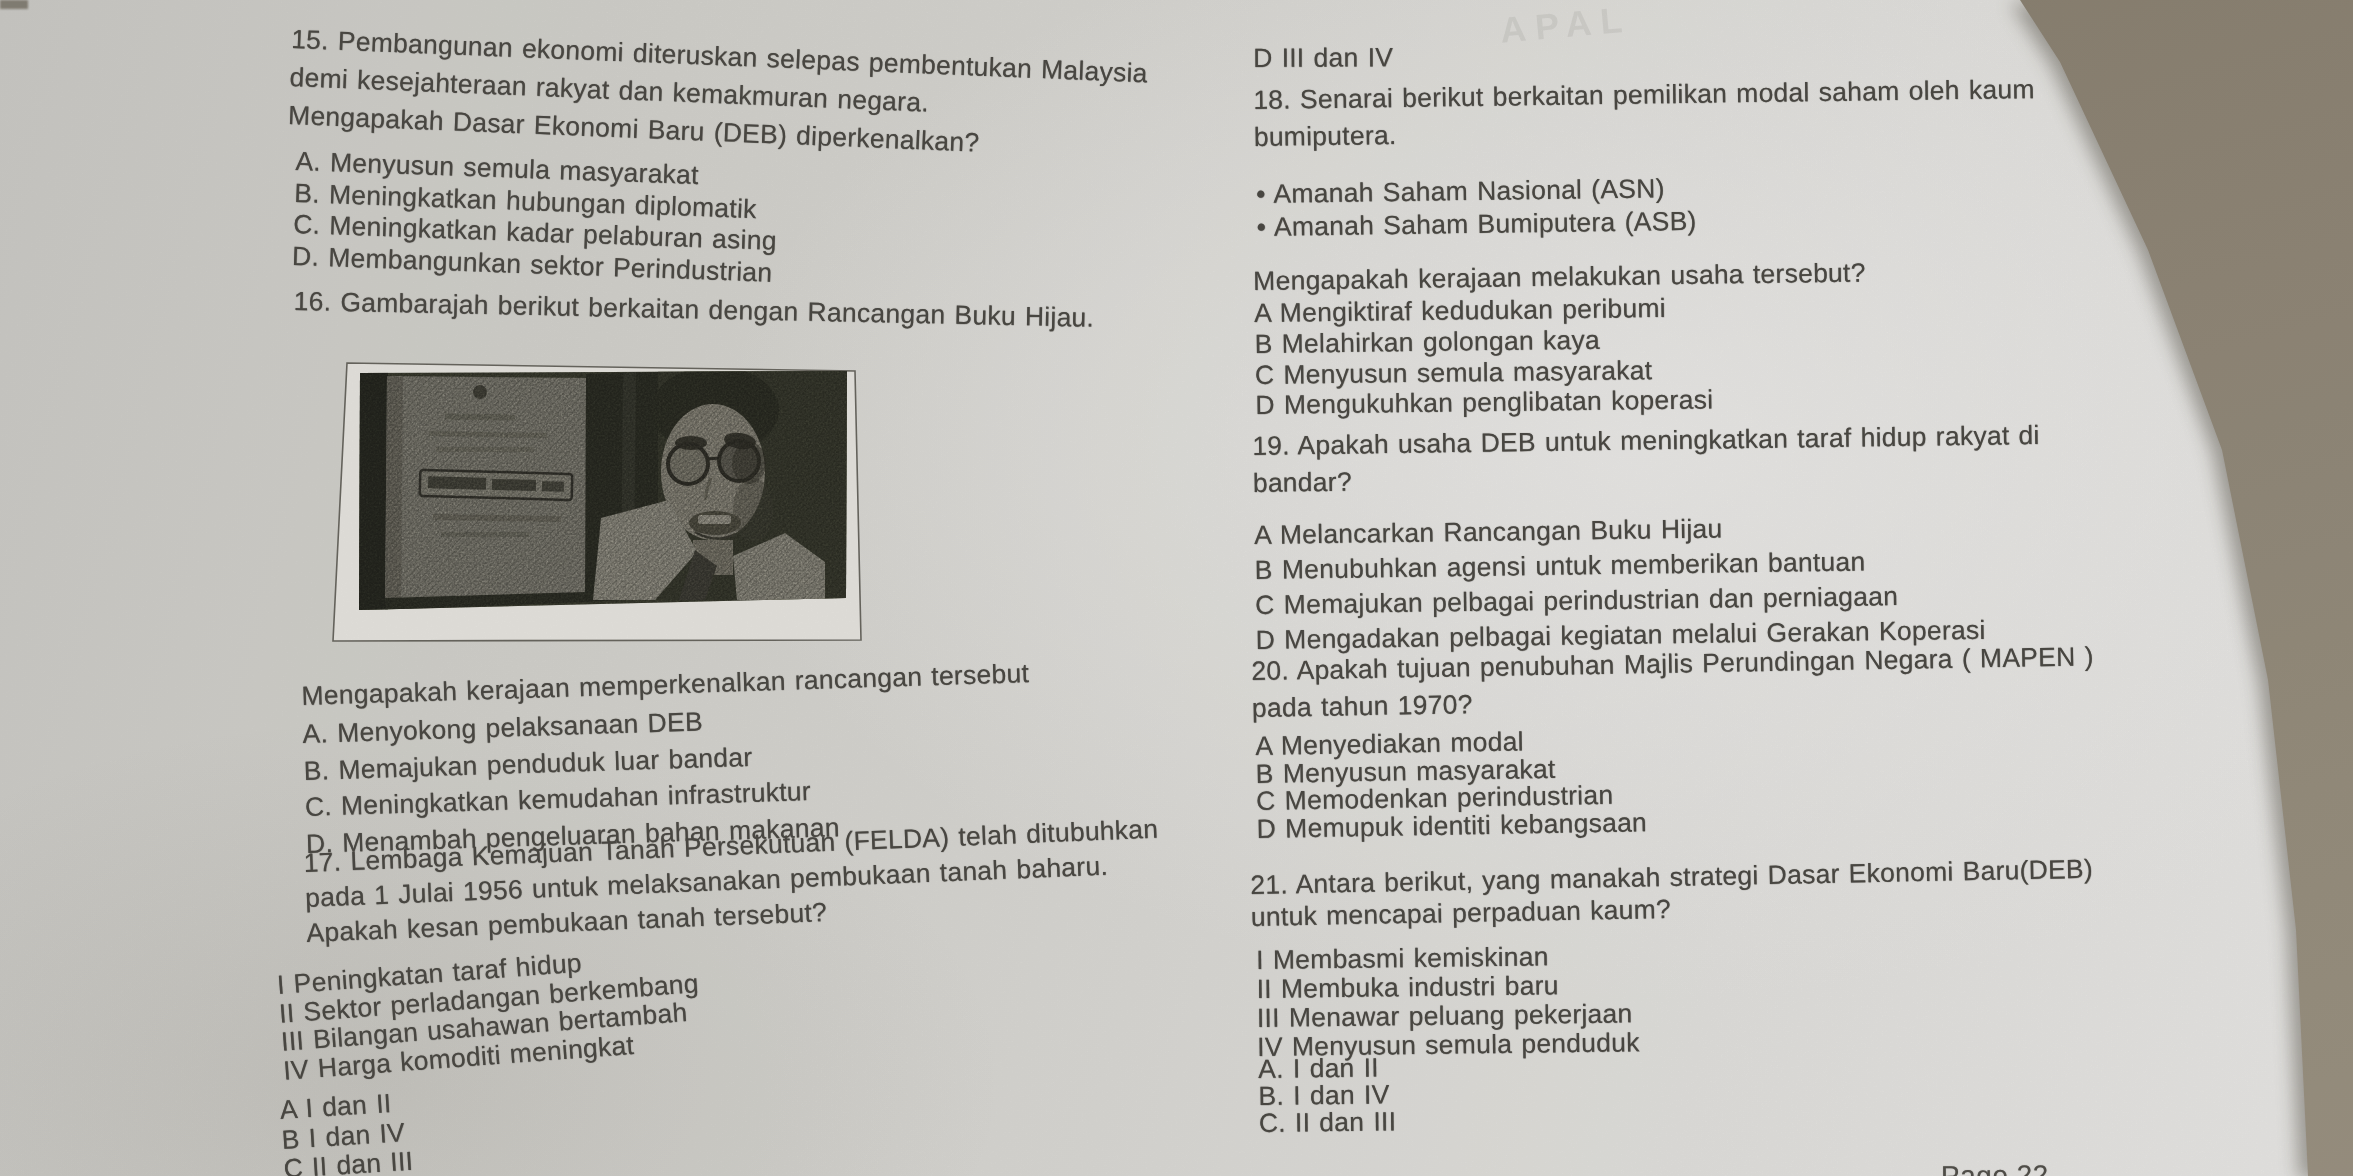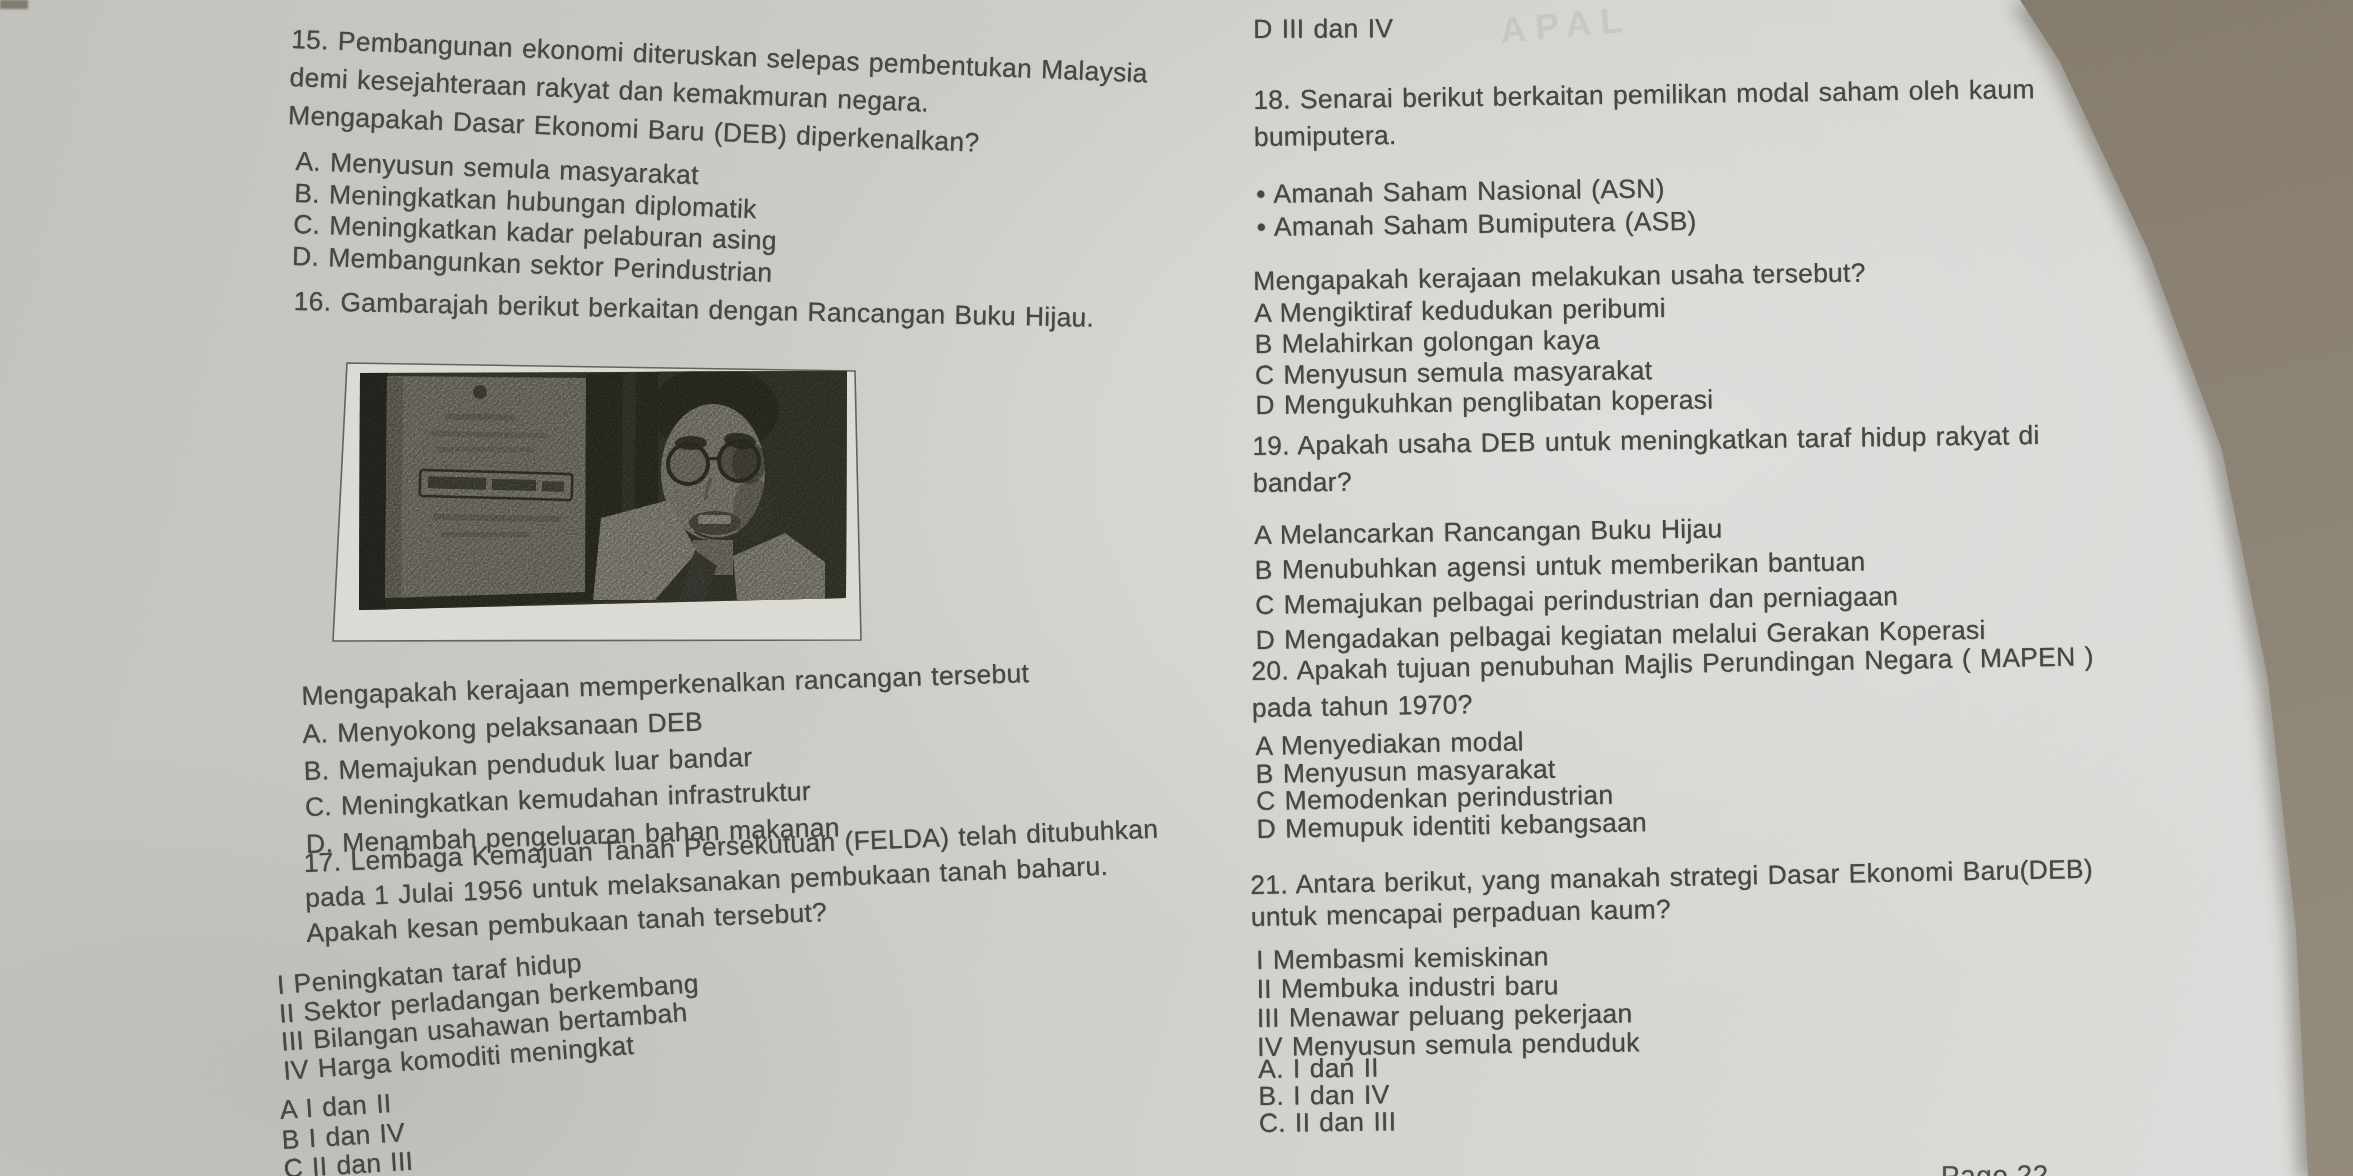--- a/index.html
+++ b/index.html
@@ -192,21 +192,21 @@
     <p>III Bilangan usahawan bertambah</p>
     <p>IV Harga komoditi meningkat</p>
   </div>
 
   <div class="blk lh295" style="left:279px;top:1096px;transform:rotate(-3.6deg);">
     <p>A I dan II</p>
     <p>B I dan IV</p>
     <p>C II dan III</p>
   </div>
 
-  <div class="blk single" style="left:1253px;top:14px;transform:rotate(-.3deg);">
+  <div class="blk single" style="left:1253px;top:43px;transform:rotate(-.3deg);">
     <p>D III dan IV</p>
   </div>
 
   <div class="blk lh37" style="left:1253px;top:82px;transform:rotate(-.8deg);">
     <p>18. Senarai berikut berkaitan pemilikan modal saham oleh kaum</p>
     <p>bumiputera.</p>
   </div>
 
   <div class="blk lh33" style="left:1256px;top:178px;transform:rotate(-.8deg);">
     <p>• Amanah Saham Nasional (ASN)</p>

